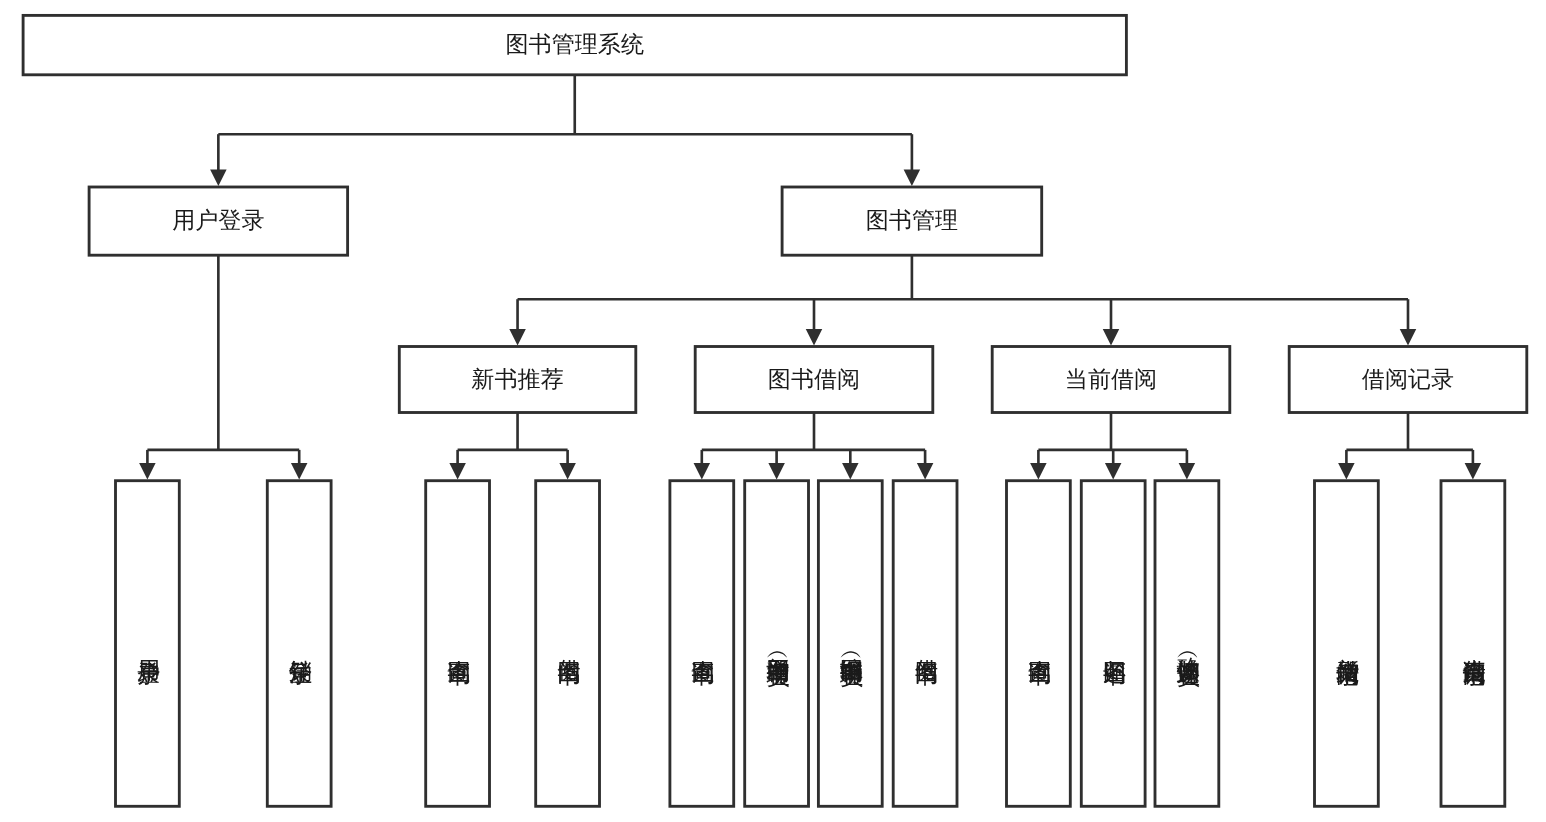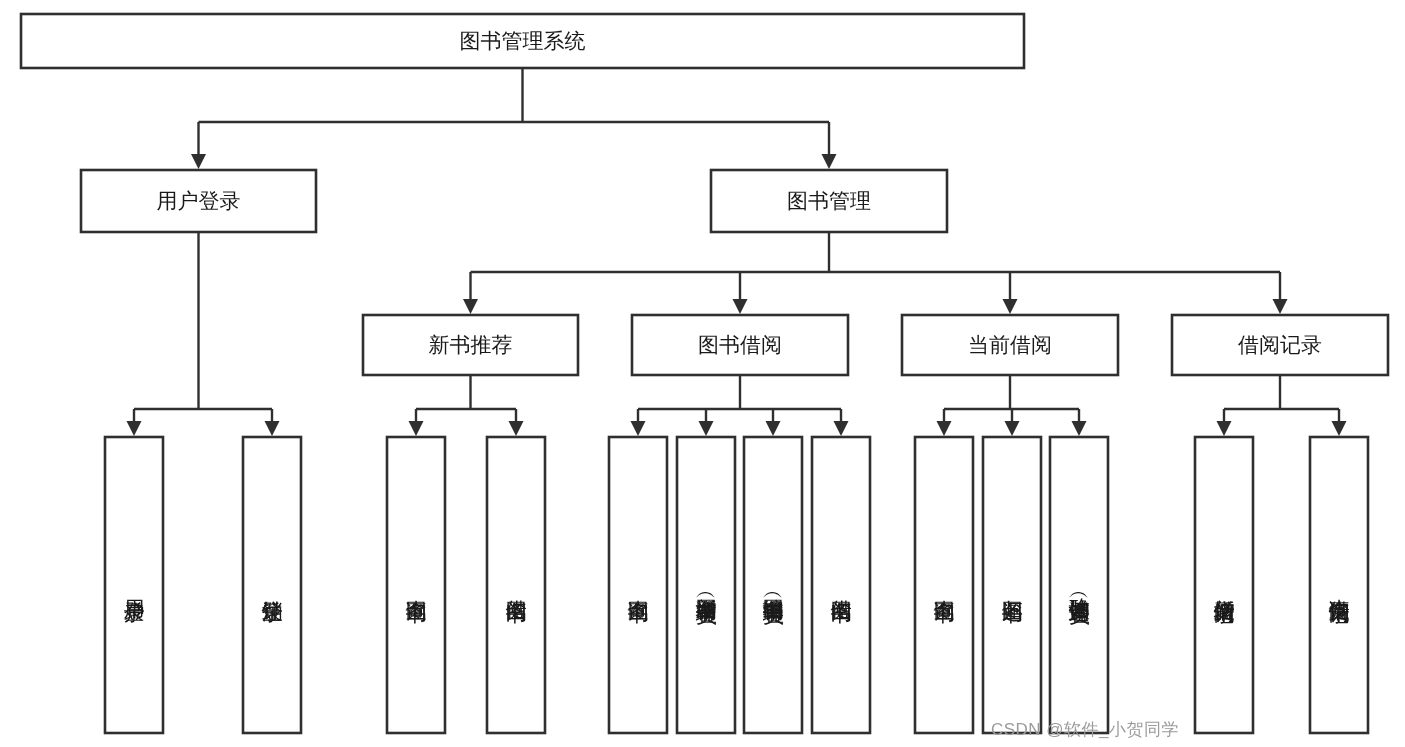--- a/index.html
+++ b/index.html
@@ -213,14 +213,13 @@
         <span class="leaf-label">确认归还（管理员）</span>
       </div>
       <div class="leaf-label-wrap" style="left: 1195px; top: 437px; width: 58px; height: 296px;">
         <span class="leaf-label">新增借阅记录</span>
       </div>
       <div class="leaf-label-wrap" style="left: 1310px; top: 437px; width: 58px; height: 296px;">
         <span class="leaf-label">查询借阅记录</span>
       </div>
     </div>
 
-  <div class="watermark">CSDN @软件_小贺同学</div>
 </div>
 
 </body></html>

